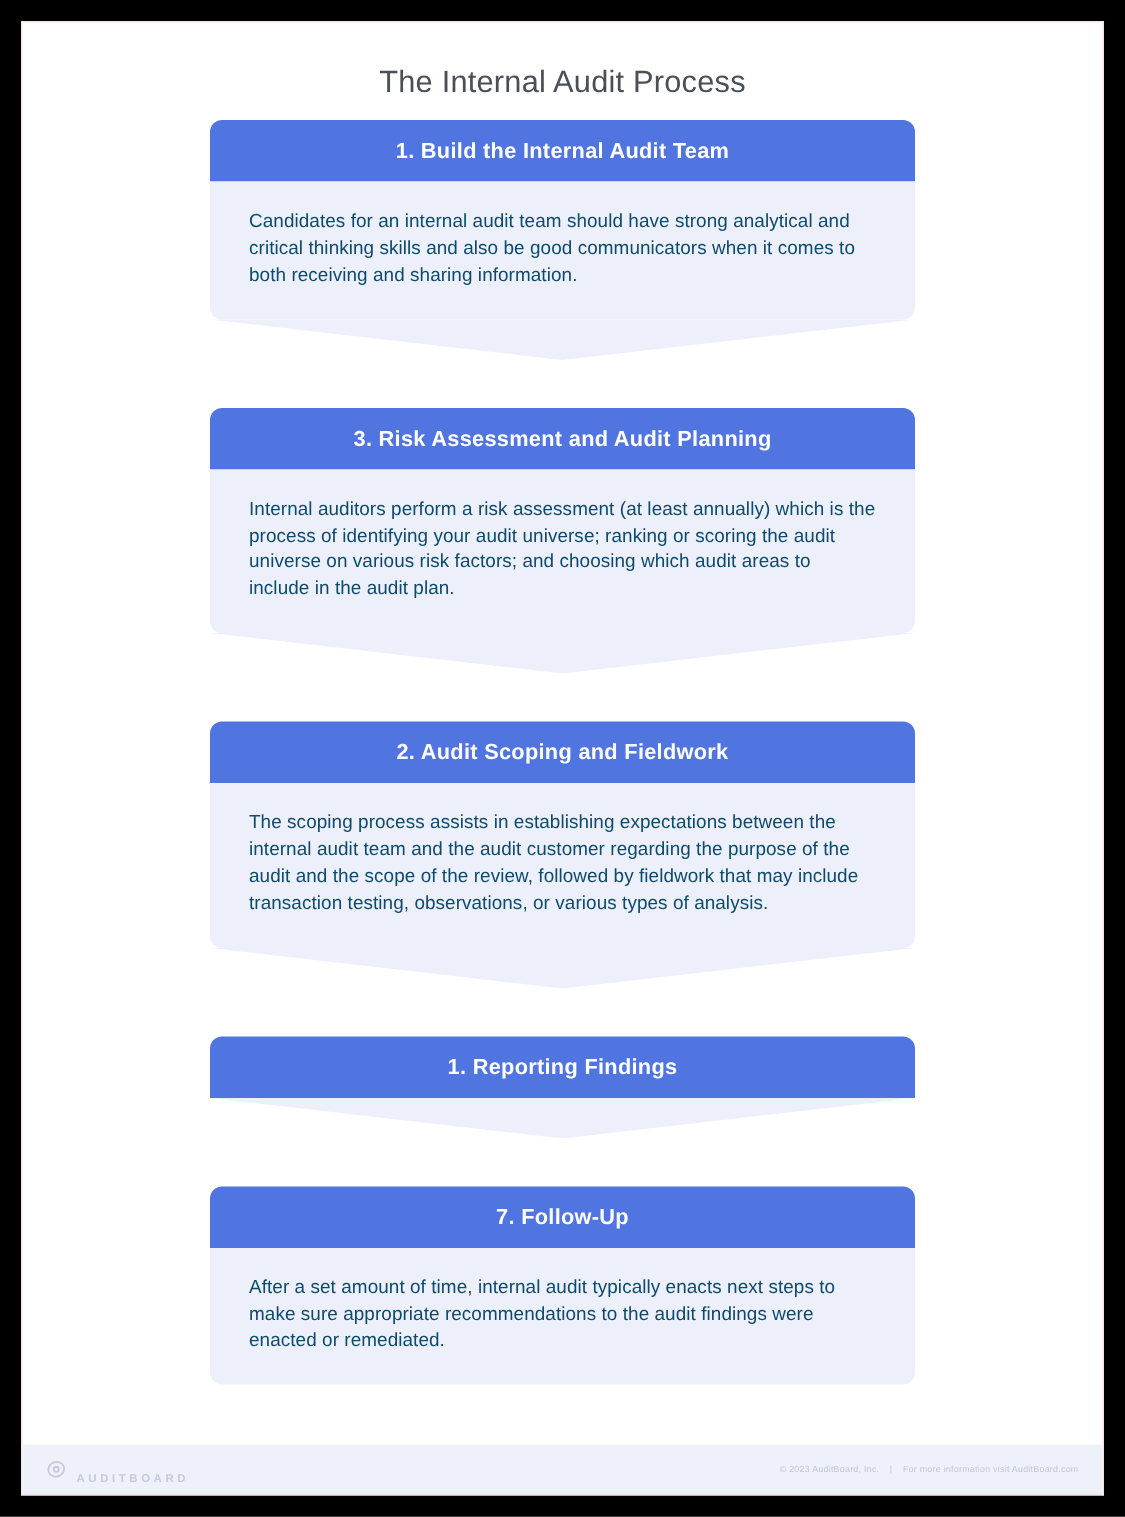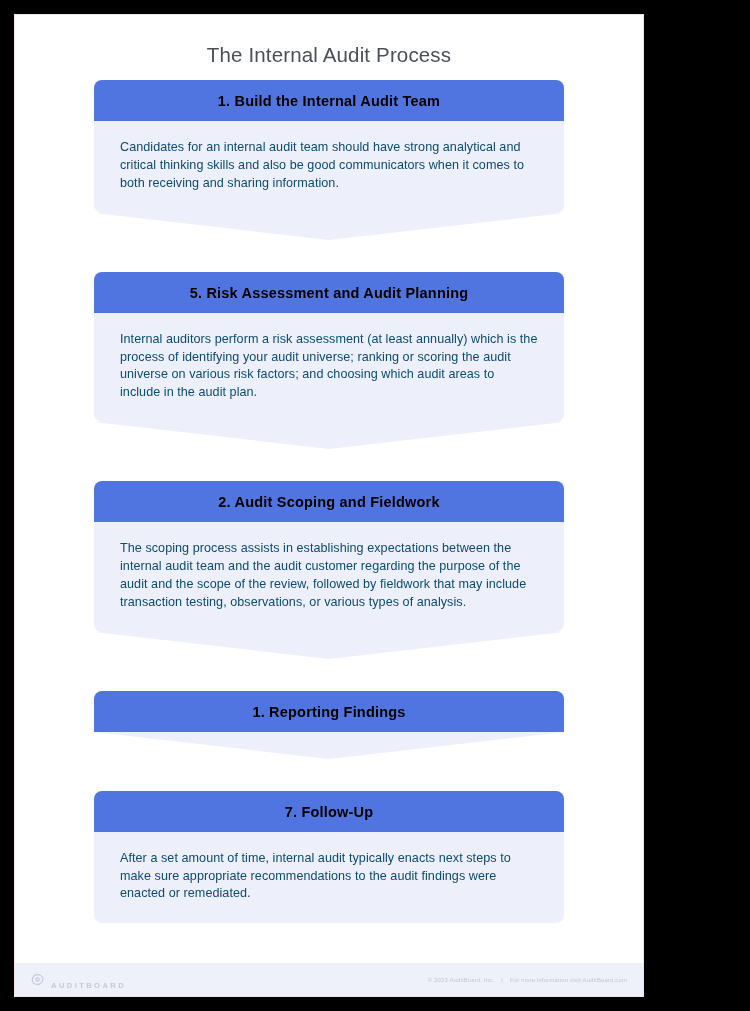--- a/index.html
+++ b/index.html
@@ -9,21 +9,21 @@
     height: 1011px;
     background: #000000;
     font-family: "Liberation Sans", sans-serif;
     overflow: hidden;
   }
 
   #frame {
     position: absolute;
     left: 14px;
     top: 14px;
-    width: 630px;
+    width: 722px;
     height: 983px;
     background: #ffffff;
     border: 1px solid #f0e4e4;
     overflow: hidden;
   }
 
   #page-title {
     text-align: center;
     font-size: 20.5px;
     font-weight: 400;
@@ -42,21 +42,21 @@
     width: 470px;
     margin: 0 auto;
   }
 
   .step-spacer { height: 32px; }
 
   .step-header {
     background: #5175e0;
     border-radius: 8px 8px 0 0;
     text-align: center;
-    color: #000000;
+    color: #ffffff;
     font-size: 14.5px;
     font-weight: bold;
     letter-spacing: 0.2px;
     padding: 13px 10px 12px 10px;
   }
 
   .step-body {
     background: #edf0fb;
     border-radius: 0 0 8px 8px;
     padding: 18px 26px 20px 26px;
@@ -130,21 +130,21 @@
       <div class="step-body">
         <p>Candidates for an internal audit team should have strong analytical and critical thinking skills and also be good communicators when it comes to both receiving and sharing information.</p>
       </div>
       <svg class="step-tail" viewBox="0 0 470 27" preserveAspectRatio="none">
         <polygon points="0,0 470,0 235,27" fill="#EDF0FB"></polygon>
       </svg>
     </div>
     <div class="step-spacer"></div>
 
     <div class="step">
-      <div class="step-header">5. Risk Assessment and Audit Planning</div>
+      <div class="step-header">3. Risk Assessment and Audit Planning</div>
       <div class="step-body">
         <p>Internal auditors perform a risk assessment (at least annually) which is the process of identifying your audit universe; ranking or scoring the audit universe on various risk factors; and choosing which audit areas to include in the audit plan.</p>
       </div>
       <svg class="step-tail" viewBox="0 0 470 27" preserveAspectRatio="none">
         <polygon points="0,0 470,0 235,27" fill="#EDF0FB"></polygon>
       </svg>
     </div>
     <div class="step-spacer"></div>
 
     <div class="step">

